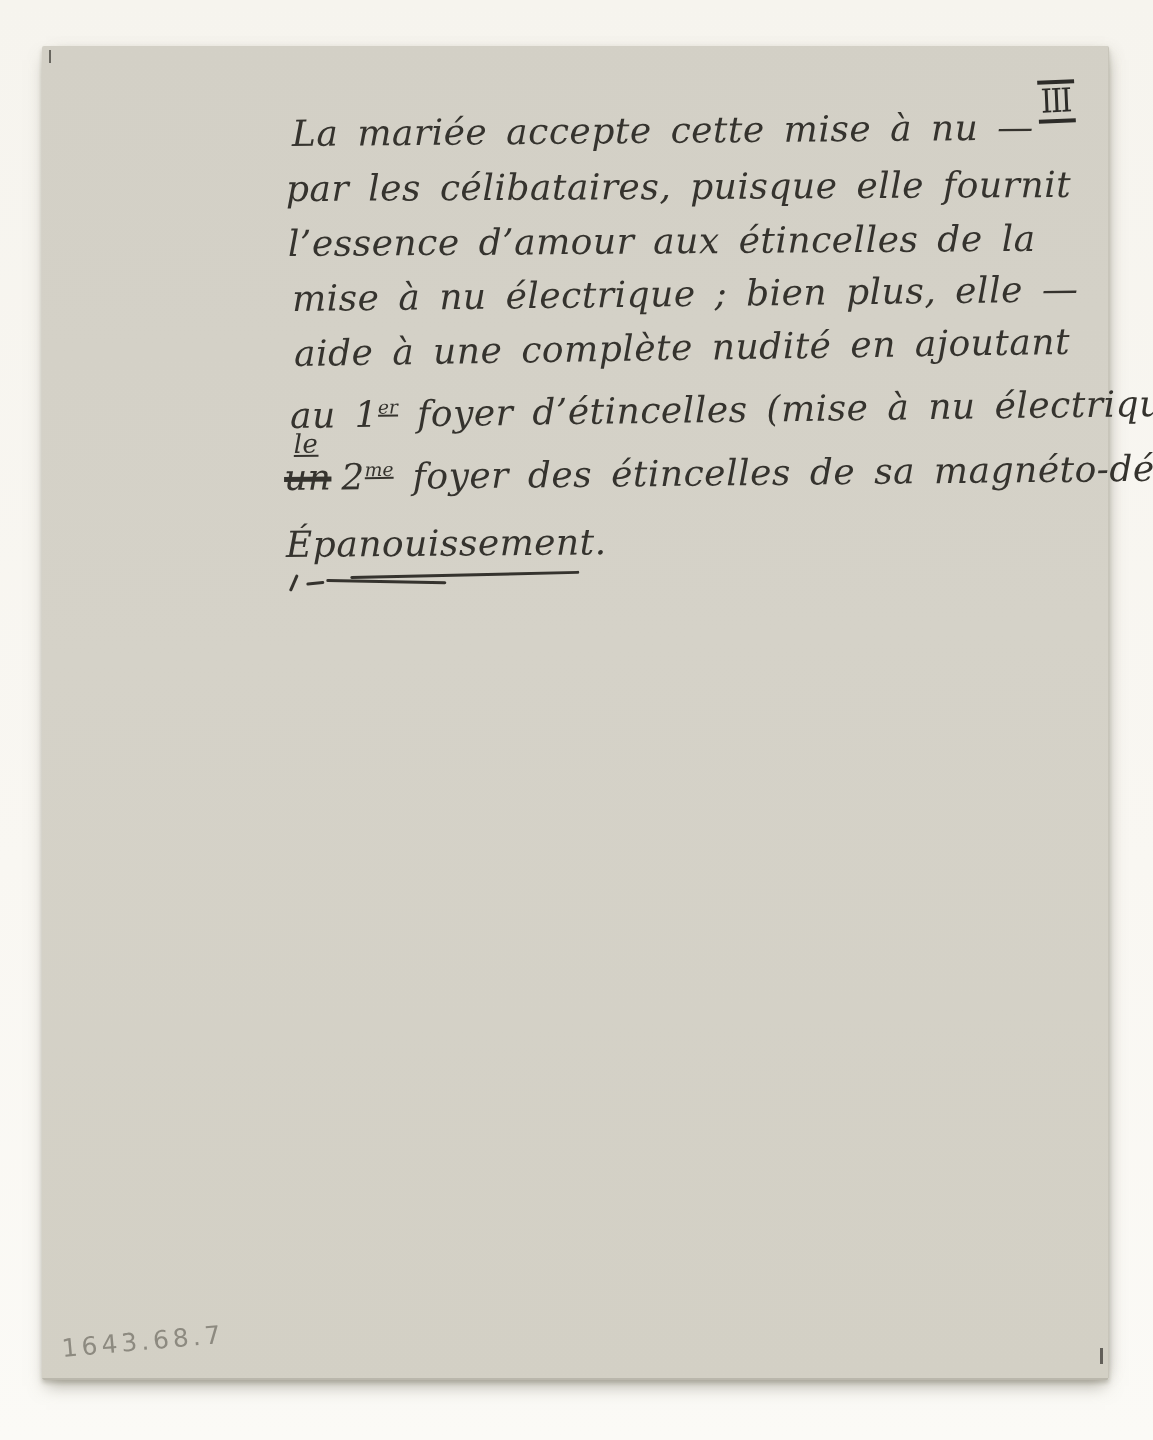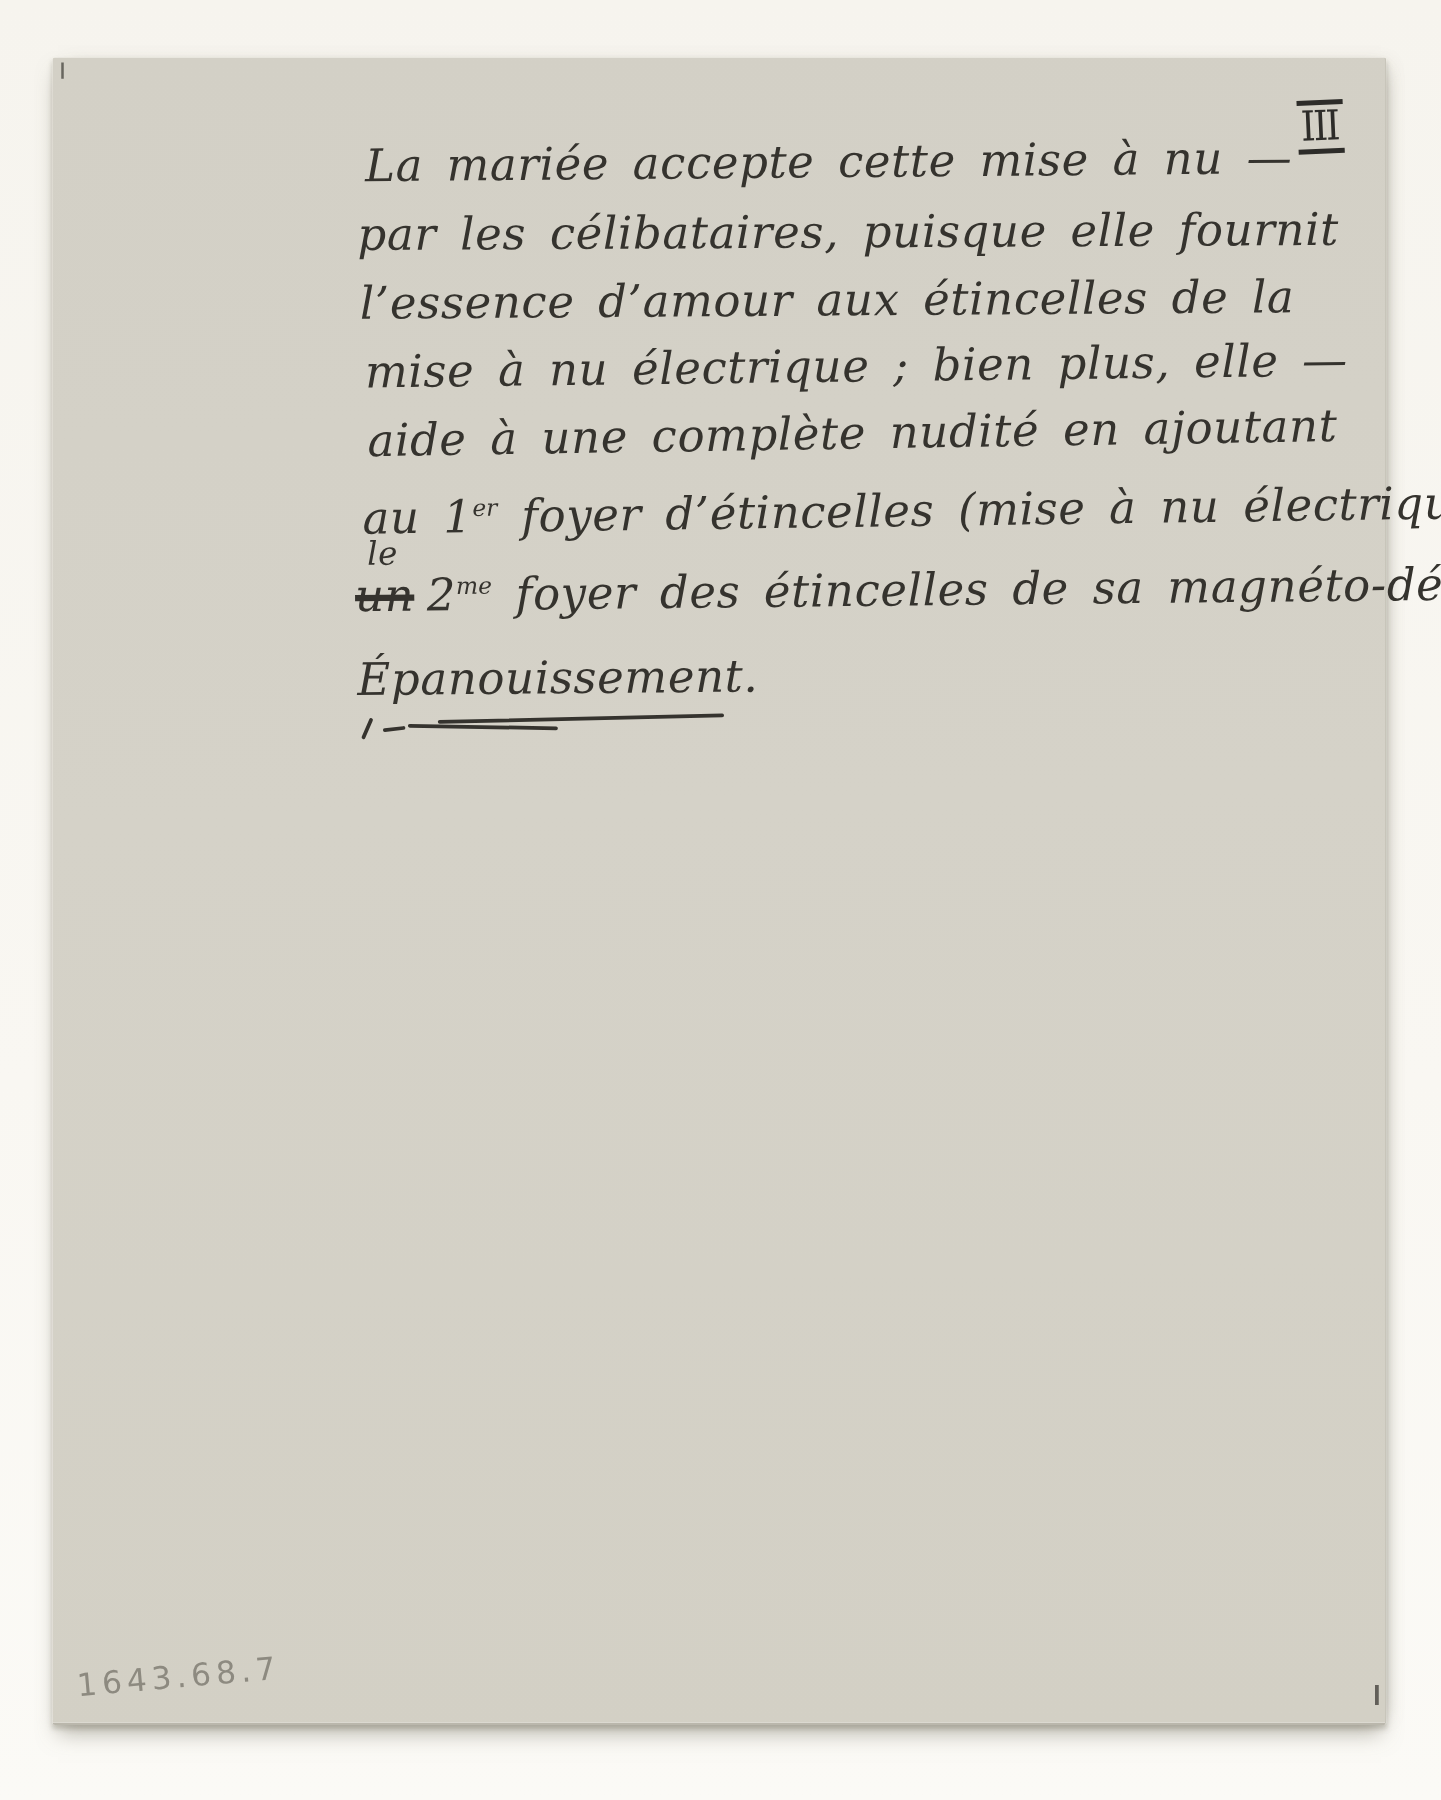--- a/index.html
+++ b/index.html
@@ -76,34 +76,36 @@
   .l3 { transform: rotate(-0.4deg); margin-left: -4px; }
   .l4 { transform: rotate(-0.7deg); }
   .l5 { transform: rotate(-0.9deg); margin-left: 2px; }
   .l6 { transform: rotate(-0.8deg); margin-left: -2px; }
   .l7 { transform: rotate(-0.6deg); position: relative; margin-left: -8px; }
   .l8 { transform: rotate(-0.5deg); margin-top: 12px; margin-left: -6px; }
 
   sup.ordinal {
     font-size: 0.52em;
     vertical-align: super;
+    text-decoration: underline;
     text-decoration-thickness: 2px;
     letter-spacing: 0;
   }
   .struck {
     text-decoration: line-through;
     text-decoration-thickness: 5px;
     text-decoration-color: #35332e;
     margin-right: 10px;
   }
   .insert-above {
     position: absolute;
     left: 10px; top: -12px;
     font-size: 26px;
     line-height: 1;
+    text-decoration: underline;
   }
   .underlined-word {
     position: relative;
     display: inline-block;
     padding-bottom: 4px;
   }
   .underlined-word::after {        
     content: "";
     position: absolute;
     left: 64px; right: 28px; bottom: -2px;

